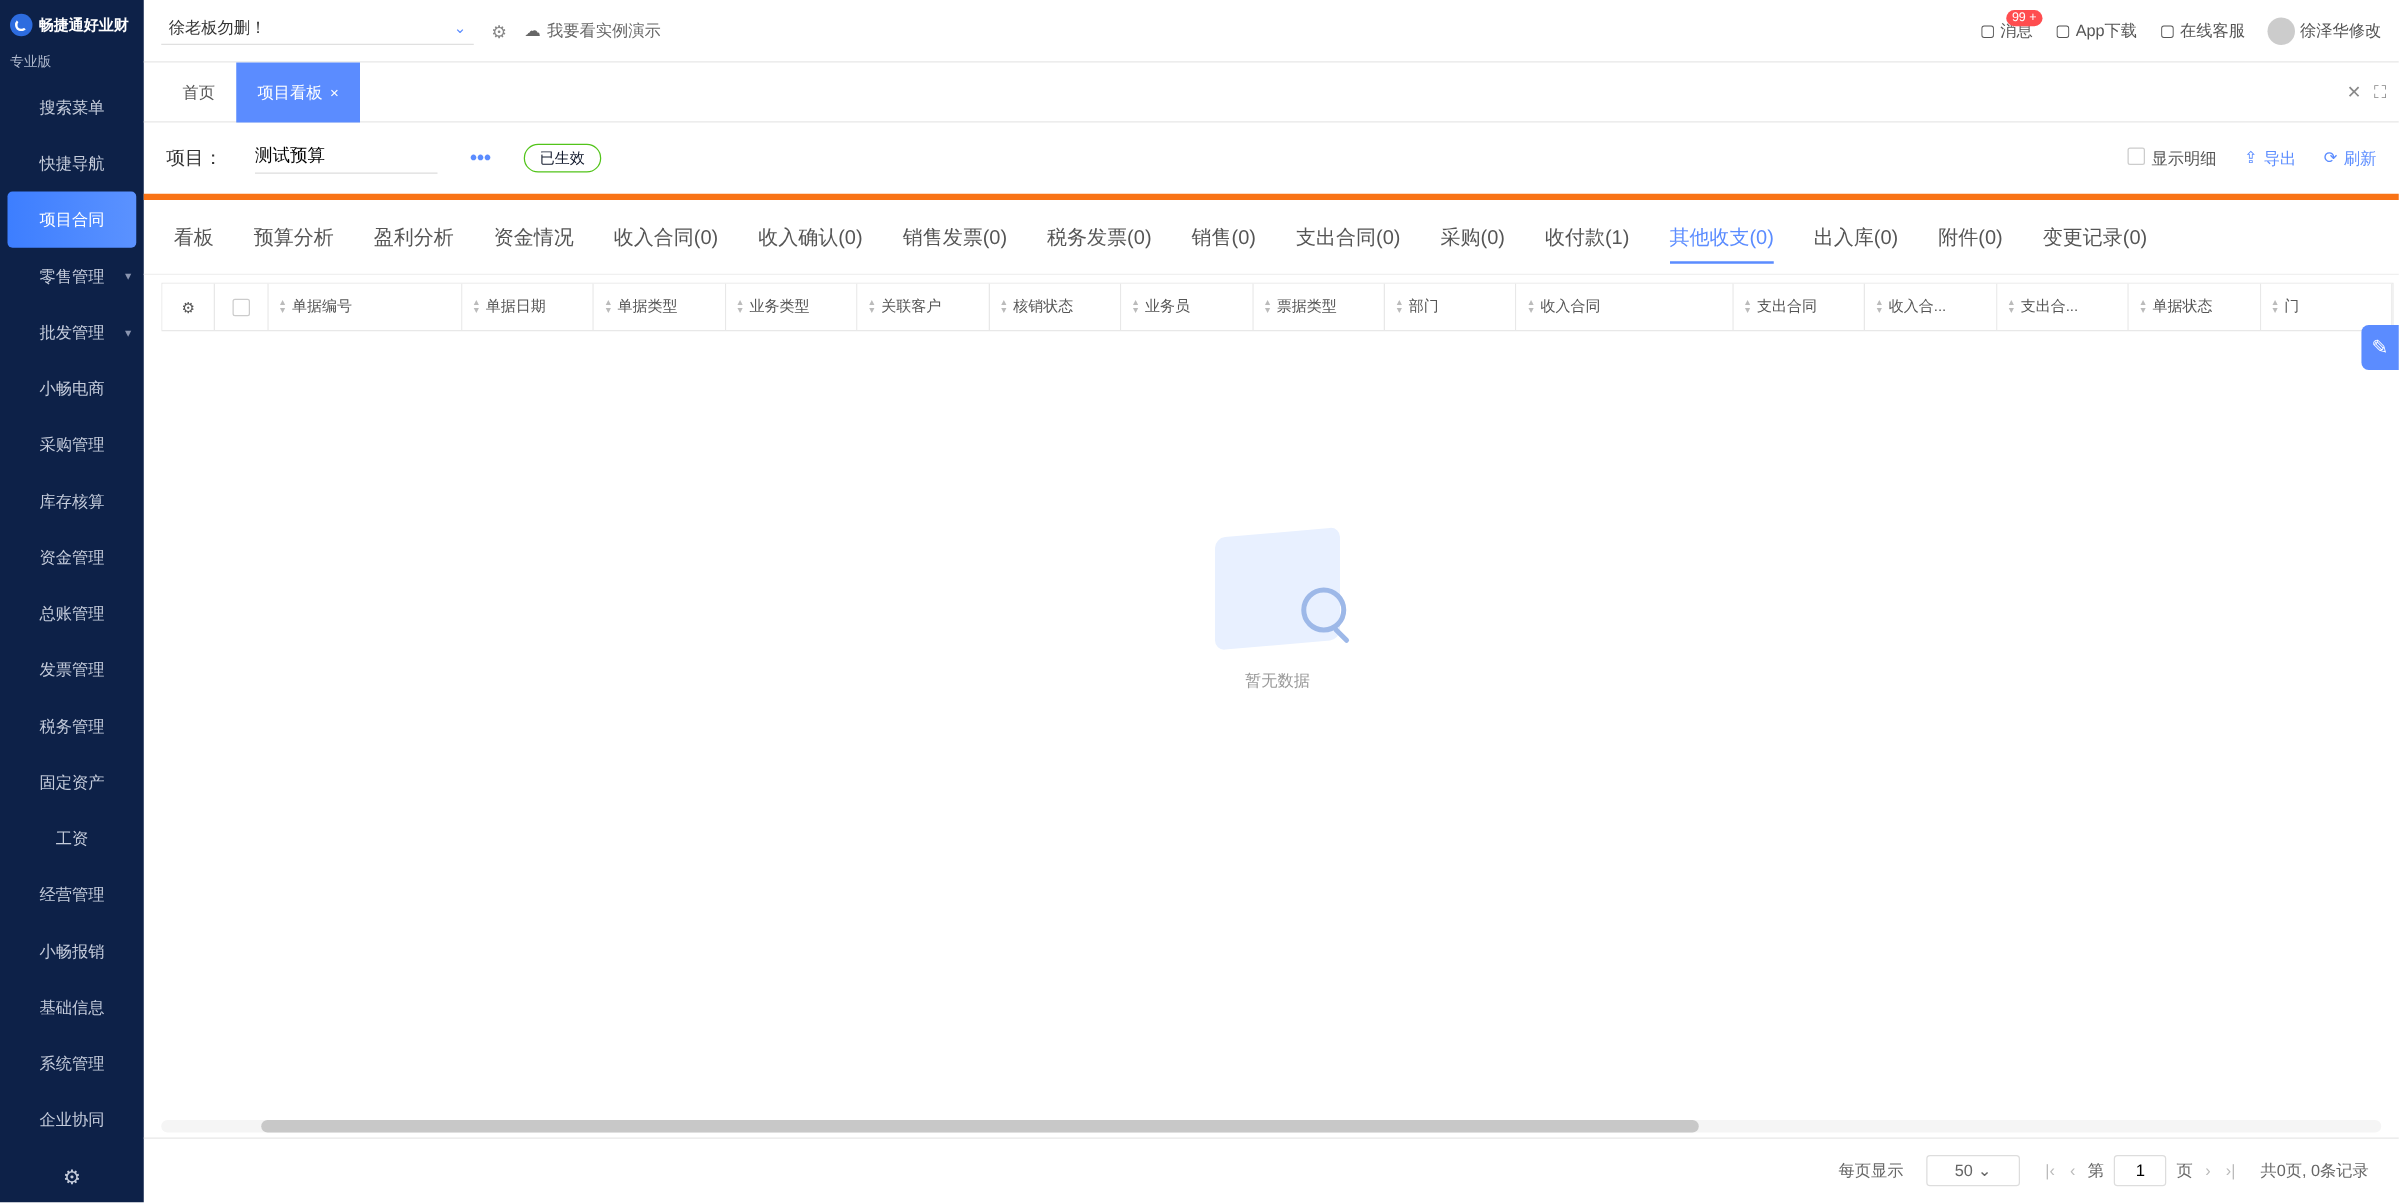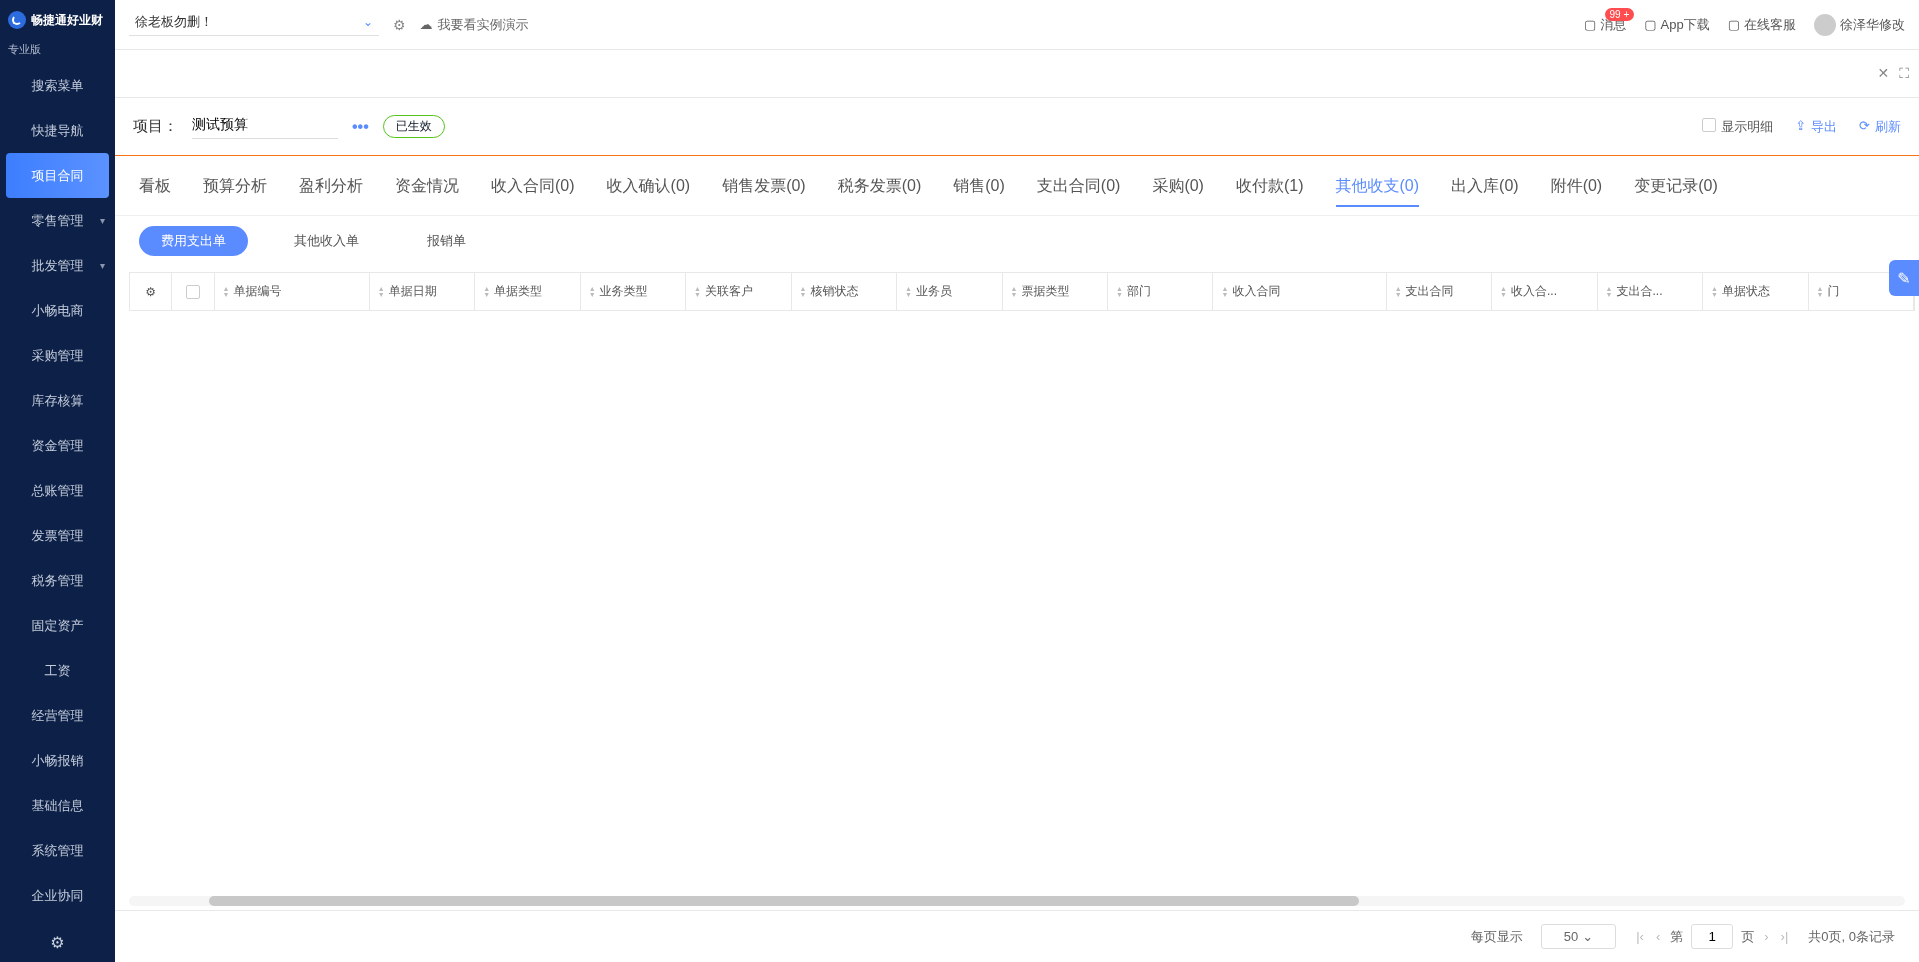--- a/index.html
+++ b/index.html
@@ -26,21 +26,21 @@
 .top-right{display:flex;align-items:center;gap:18px}
 .tr-item{display:flex;align-items:center;gap:4px;font-size:13px;color:#555;cursor:pointer;position:relative}
 .badge{position:absolute;top:-8px;right:-8px;background:#ff4d4f;color:#fff;font-size:10px;padding:1px 5px;border-radius:8px}
 .avatar{width:22px;height:22px;background:#ccc;border-radius:50%}
 .tabbar{height:48px;border-bottom:1px solid #e8e8e8;display:flex;align-items:center;padding-left:14px;gap:0}
 .tab{padding:0 16px;height:48px;display:flex;align-items:center;gap:6px;font-size:13px;color:#555;cursor:pointer;border:1px solid transparent}
 .tab.active{background:#5b8cff;color:#fff}
 .tab-close{font-size:12px;cursor:pointer}
 .tabbar-right{margin-left:auto;display:flex;gap:10px;padding-right:10px}
 .tabbar-right span{color:#888;cursor:pointer;font-size:14px}
-.page-header{padding:16px 18px;display:flex;align-items:center;gap:14px;border-bottom:1px solid #f97316}
+.page-header{padding:16px 18px;display:flex;align-items:center;gap:26px;border-bottom:5px solid #f97316}
 .page-title{font-size:15px;color:#333}
 .proj-name{border-bottom:1px solid #ddd;padding:2px 90px 4px 0;font-size:14px}
 .more-dots{color:#5b8cff;cursor:pointer;font-weight:bold}
 .status-badge{border:1px solid #52c41a;color:#0f172a;padding:2px 12px;border-radius:12px;font-size:12px}
 .ph-right{margin-left:auto;display:flex;align-items:center;gap:22px;font-size:13px;color:#555}
 .ph-action{display:flex;align-items:flex-start;gap:5px;cursor:pointer}
 .ph-action.blue{color:#5b8cff}
 .checkbox{width:14px;height:14px;border:1px solid #ccc;border-radius:2px;display:inline-block}
 .subtabs{display:flex;padding:12px 24px 8px;gap:32px;border-bottom:1px solid #f0f0f0}
 .subtab{font-size:16px;color:#555;padding:8px 0;cursor:pointer;white-space:nowrap}
@@ -133,20 +133,29 @@
           <span>在线客服</span>
         </div>
         <div class="tr-item">
           <span class="avatar"></span>
           <span>徐泽华修改</span>
         </div>
       </div>
   </div>
 
   <div class="tabbar">
+    <div id="tabs" style="display:flex">
+        <div class="tab">
+          <span>首页</span>
+        </div>
+        <div class="tab active">
+          <span>项目看板</span>
+          <span class="tab-close">×</span>
+        </div>
+      </div>
     <div class="tabbar-right">
       <span>✕</span>
       <span>⛶</span>
     </div>
   </div>
 
   <div class="page-header">
     <span class="page-title">项目：</span>
     <span class="proj-name">测试预算</span>
     <span class="more-dots">•••</span>
@@ -178,25 +187,20 @@
       <div class="subtab">税务发票(0)</div>
       <div class="subtab">销售(0)</div>
       <div class="subtab">支出合同(0)</div>
       <div class="subtab">采购(0)</div>
       <div class="subtab">收付款(1)</div>
       <div class="subtab active">其他收支(0)</div>
       <div class="subtab">出入库(0)</div>
       <div class="subtab">附件(0)</div>
       <div class="subtab">变更记录(0)</div>
     </div>
-  <div class="filter-row" id="filters">
-      <div class="filter-pill active">费用支出单</div>
-      <div class="filter-pill">其他收入单</div>
-      <div class="filter-pill">报销单</div>
-    </div>
 
   <div class="table-wrap">
     <div class="table" id="thead">
         <div class="th gear">⚙</div>
         <div class="th check">
           <span class="checkbox"></span>
         </div>
         <div class="th wide">
           <span class="sort-icon">▲<br>▼</span>
           <span>单据编号</span>
@@ -251,20 +255,27 @@
         </div>
         <div class="th med">
           <span class="sort-icon">▲<br>▼</span>
           <span>单据状态</span>
         </div>
         <div class="th med">
           <span class="sort-icon">▲<br>▼</span>
           <span>门</span>
         </div>
       </div>
+    <div class="empty-state">
+      <div class="empty-img">
+        <div class="empty-paper"></div>
+          <div class="empty-mag"></div>
+      </div>
+      <div class="empty-text">暂无数据</div>
+    </div>
   </div>
 
   <div class="hscroll-track">
     <div class="hscroll-thumb"></div>
   </div>
 
   <div class="pagination">
     <span>每页显示</span>
     <div class="pg-select">
       <span>50</span>

